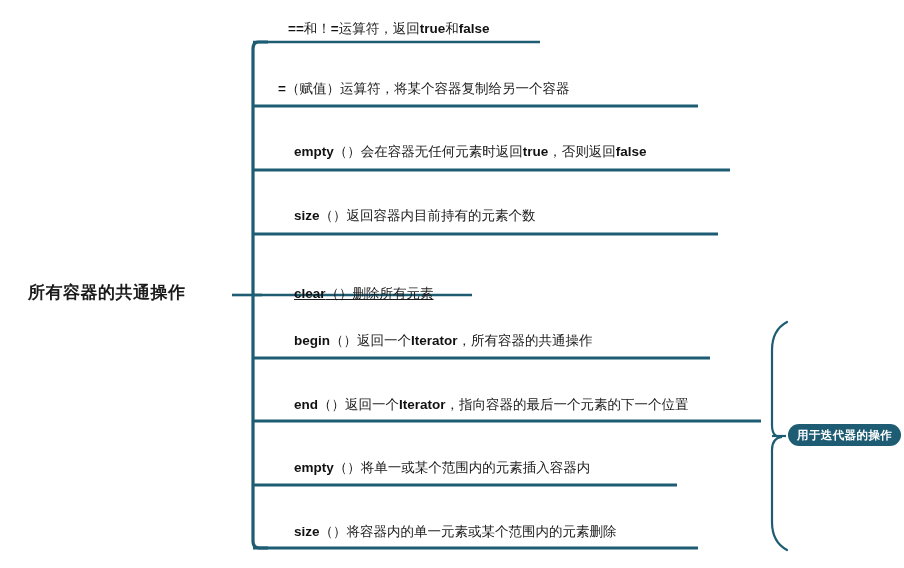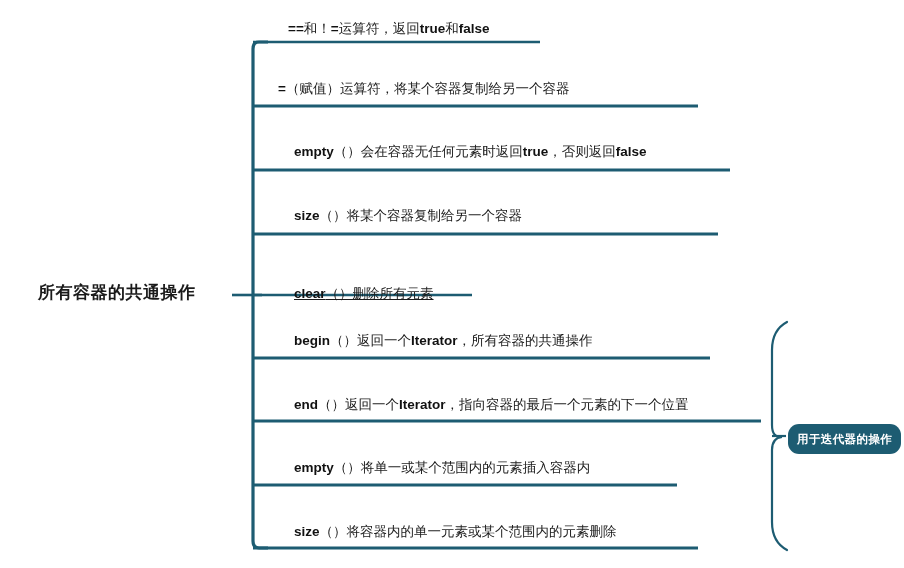--- a/index.html
+++ b/index.html
@@ -24,21 +24,20 @@
     position: absolute;
     left: 28px;
     top: 281px;
     width: 200px;
     text-align: left;
     font-size: 17px;
     font-weight: bold;
     color: #111111;
     letter-spacing: 0.5px;
     white-space: nowrap;
-    margin-left: 10px;
   }
 
   
   #wires {
     position: absolute;
     left: 0;
     top: 0;
     width: 904px;
     height: 568px;
     pointer-events: none;
@@ -55,21 +54,21 @@
   .branch-label .fn {
     font-weight: bold;
     color: #111111;
   }
 
   
   #iterator-badge {
     position: absolute;
     left: 788px;
     top: 424px;
-    height: 30px;
+    height: 22px;
     padding: 0 9px;
     display: flex;
     align-items: center;
     justify-content: center;
     background: #1d5c72;
     border-radius: 11px;
     color: #ffffff;
     font-size: 11.5px;
     font-weight: bold;
     letter-spacing: 0.4px;
@@ -104,21 +103,21 @@
 
     <line x1="772" y1="436" x2="786" y2="436" stroke="#1d5c72" stroke-width="2.2" stroke-linecap="butt"></line>
   </svg>
 
   <div class="branch-label" style="left:288px; top:22px;"><span class="fn">==</span><span>和！</span><span class="fn">=</span><span>运算符，返回</span><span class="fn">true</span><span>和</span><span class="fn">false</span></div>
 
   <div class="branch-label" style="left:278px; top:82px;"><span class="fn">=</span><span>（赋值）运算符，将某个容器复制给另一个容器</span></div>
 
   <div class="branch-label" style="left:294px; top:145px;"><span class="fn">empty</span><span>（）会在容器无任何元素时返回</span><span class="fn">true</span><span>，否则返回</span><span class="fn">false</span></div>
 
-  <div class="branch-label" style="left:294px; top:209px;"><span class="fn">size</span><span>（）将某个容器复制给另一个容器</span></div>
+  <div class="branch-label" style="left:294px; top:209px;"><span class="fn">size</span><span>（）返回容器内目前持有的元素个数</span></div>
 
   <div class="branch-label" style="left:294px; top:287px;text-decoration:underline;"><span class="fn">clear</span><span>（）删除所有元素</span></div>
 
   <div class="branch-label" style="left:294px; top:334px;"><span class="fn">begin</span><span>（）返回一个</span><span class="fn">Iterator</span><span>，所有容器的共通操作</span></div>
 
   <div class="branch-label" style="left:294px; top:398px;"><span class="fn">end</span><span>（）返回一个</span><span class="fn">Iterator</span><span>，指向容器的最后一个元素的下一个位置</span></div>
 
   <div class="branch-label" style="left:294px; top:461px;"><span class="fn">empty</span><span>（）将单一或某个范围内的元素插入容器内</span></div>
 
   <div class="branch-label" style="left:294px; top:525px;"><span class="fn">size</span><span>（）将容器内的单一元素或某个范围内的元素删除</span></div>

